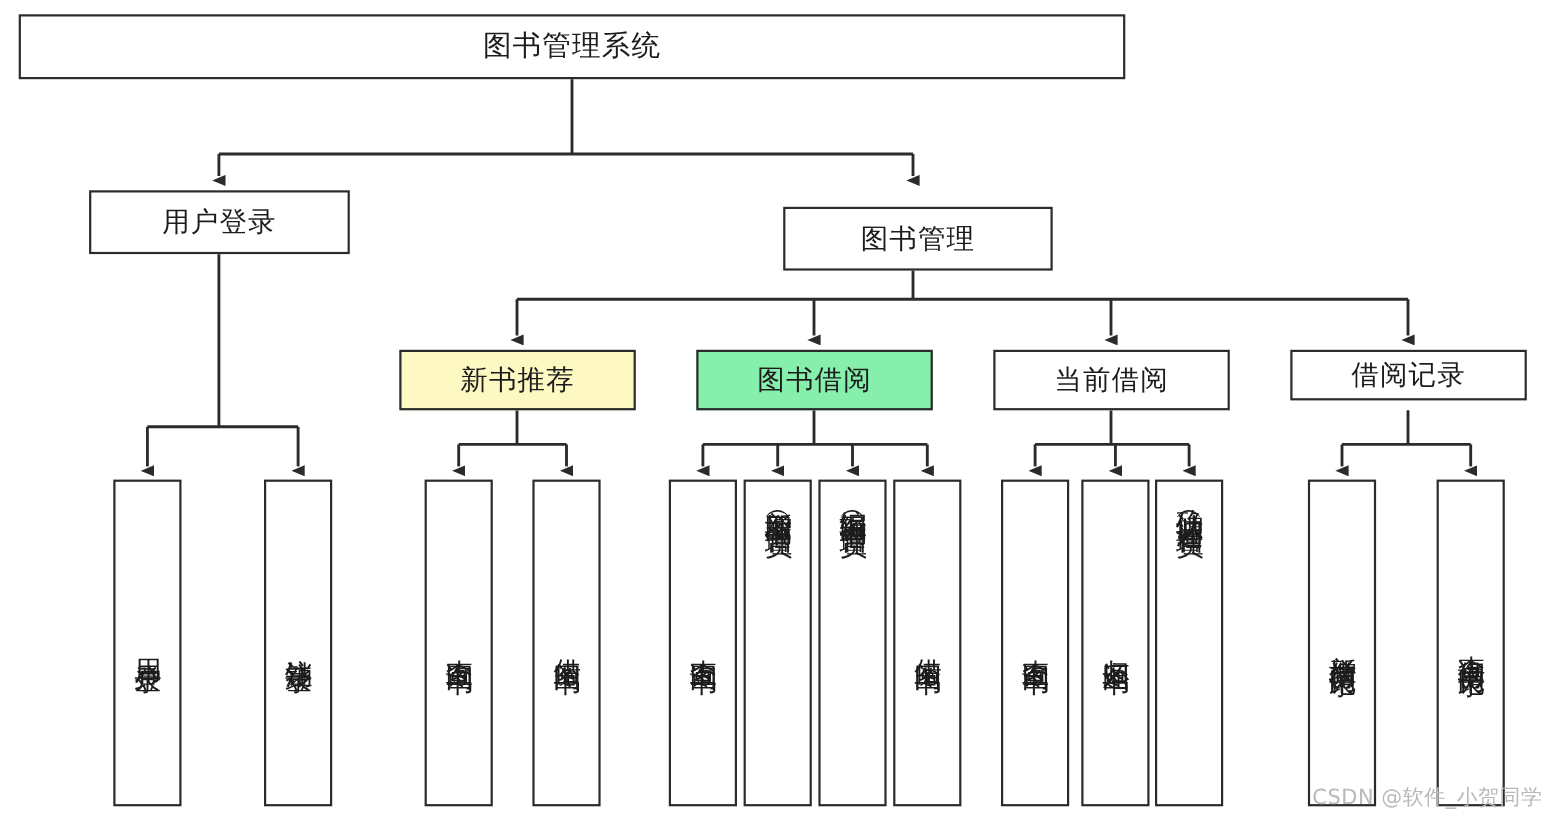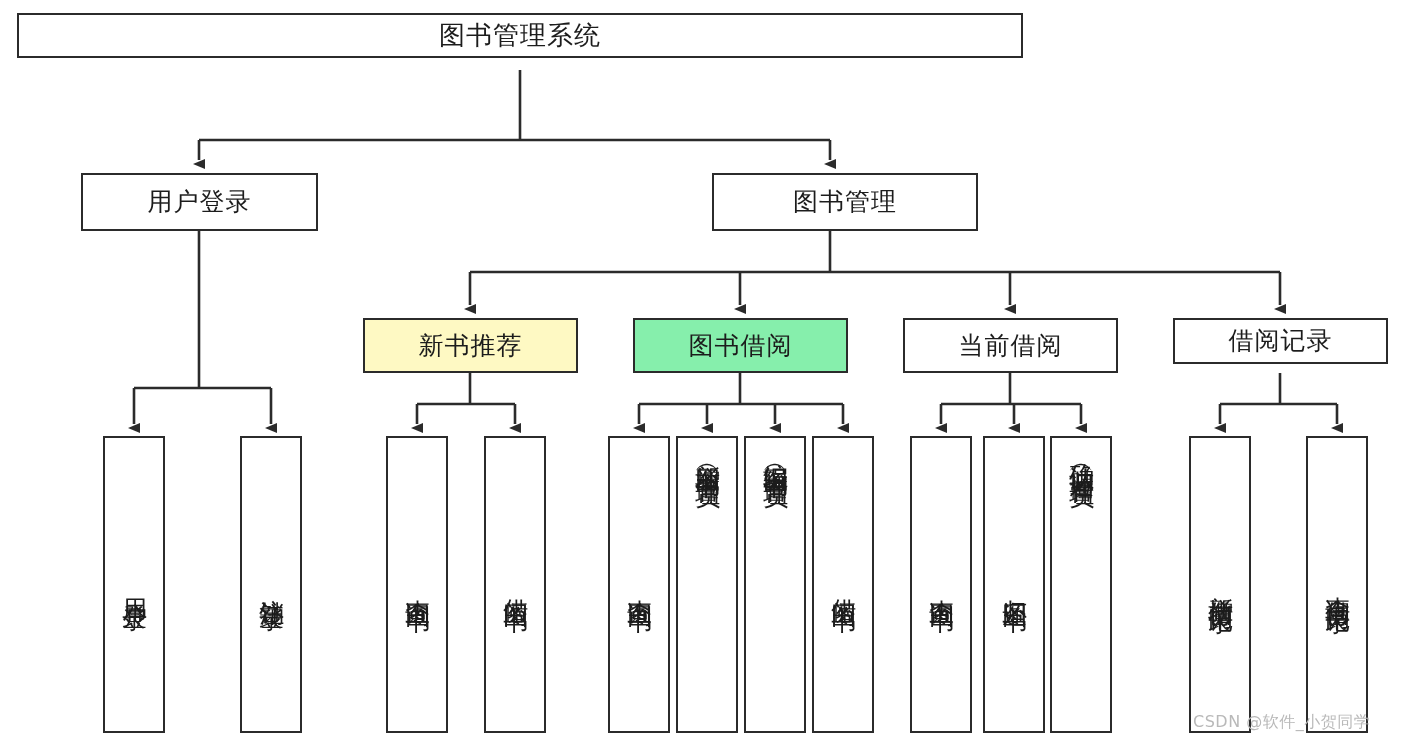--- a/index.html
+++ b/index.html
@@ -62,21 +62,21 @@
     line-height: 1.05;
     letter-spacing: 3px;
     white-space: nowrap;
   }
   .node.vert.centered {
     align-items: center;
     padding-top: 0;
   }
   .watermark {
     position: absolute;
-    font-size: 16px;
+    font-size: 19px;
     color: #b9b9b9;
     white-space: nowrap;
     letter-spacing: 0.5px;
     pointer-events: none;
   }
 </style>
 </head>
 <body>
 
 <div id="canvas" style="background: rgb(255, 255, 255);">
@@ -126,28 +126,28 @@
       <path d="M 1014 404 L 1014 424" marker-end="url(#arrow)"></path>
       <path d="M 1081 404 L 1081 424" marker-end="url(#arrow)"></path>
 
       <path d="M 1280 373 L 1280 404"></path>
       <path d="M 1220 404 L 1337 404"></path>
       <path d="M 1220 404 L 1220 424" marker-end="url(#arrow)"></path>
       <path d="M 1337 404 L 1337 424" marker-end="url(#arrow)"></path>
     </g>
   </svg>
 
-  <div class="node horiz root" style="left: 17px; top: 13px; width: 1006px; height: 45px; border-color: rgb(43, 43, 43); background: rgb(255, 255, 255); color: rgb(28, 28, 28);">
+  <div class="node horiz root" style="left: 17px; top: 13px; width: 1006px; height: 59px; border-color: rgb(43, 43, 43); background: rgb(255, 255, 255); color: rgb(28, 28, 28);">
     <span class="label">图书管理系统</span>
   </div>
 
   <div class="node horiz" style="left: 81px; top: 173px; width: 237px; height: 58px; border-color: rgb(43, 43, 43); background: rgb(255, 255, 255); color: rgb(28, 28, 28);">
     <span class="label">用户登录</span>
   </div>
-  <div class="node horiz" style="left: 712px; top: 173px; width: 266px; height: 58px; border-color: rgb(43, 43, 43); background: rgb(255, 255, 255); color: rgb(28, 28, 28);">
+  <div class="node horiz" style="left: 712px; top: 188px; width: 245px; height: 58px; border-color: rgb(43, 43, 43); background: rgb(255, 255, 255); color: rgb(28, 28, 28);">
     <span class="label">图书管理</span>
   </div>
 
   <div class="node horiz" style="left: 363px; top: 318px; width: 215px; height: 55px; border-color: rgb(43, 43, 43); background: #fef9c3; color: rgb(28, 28, 28);">
     <span class="label">新书推荐</span>
   </div>
   <div class="node horiz" style="left: 633px; top: 318px; width: 215px; height: 55px; border-color: rgb(43, 43, 43); background: #86efac; color: rgb(28, 28, 28);">
     <span class="label">图书借阅</span>
   </div>
   <div class="node horiz" style="left: 903px; top: 318px; width: 215px; height: 55px; border-color: rgb(43, 43, 43); background: rgb(255, 255, 255); color: rgb(28, 28, 28);">

